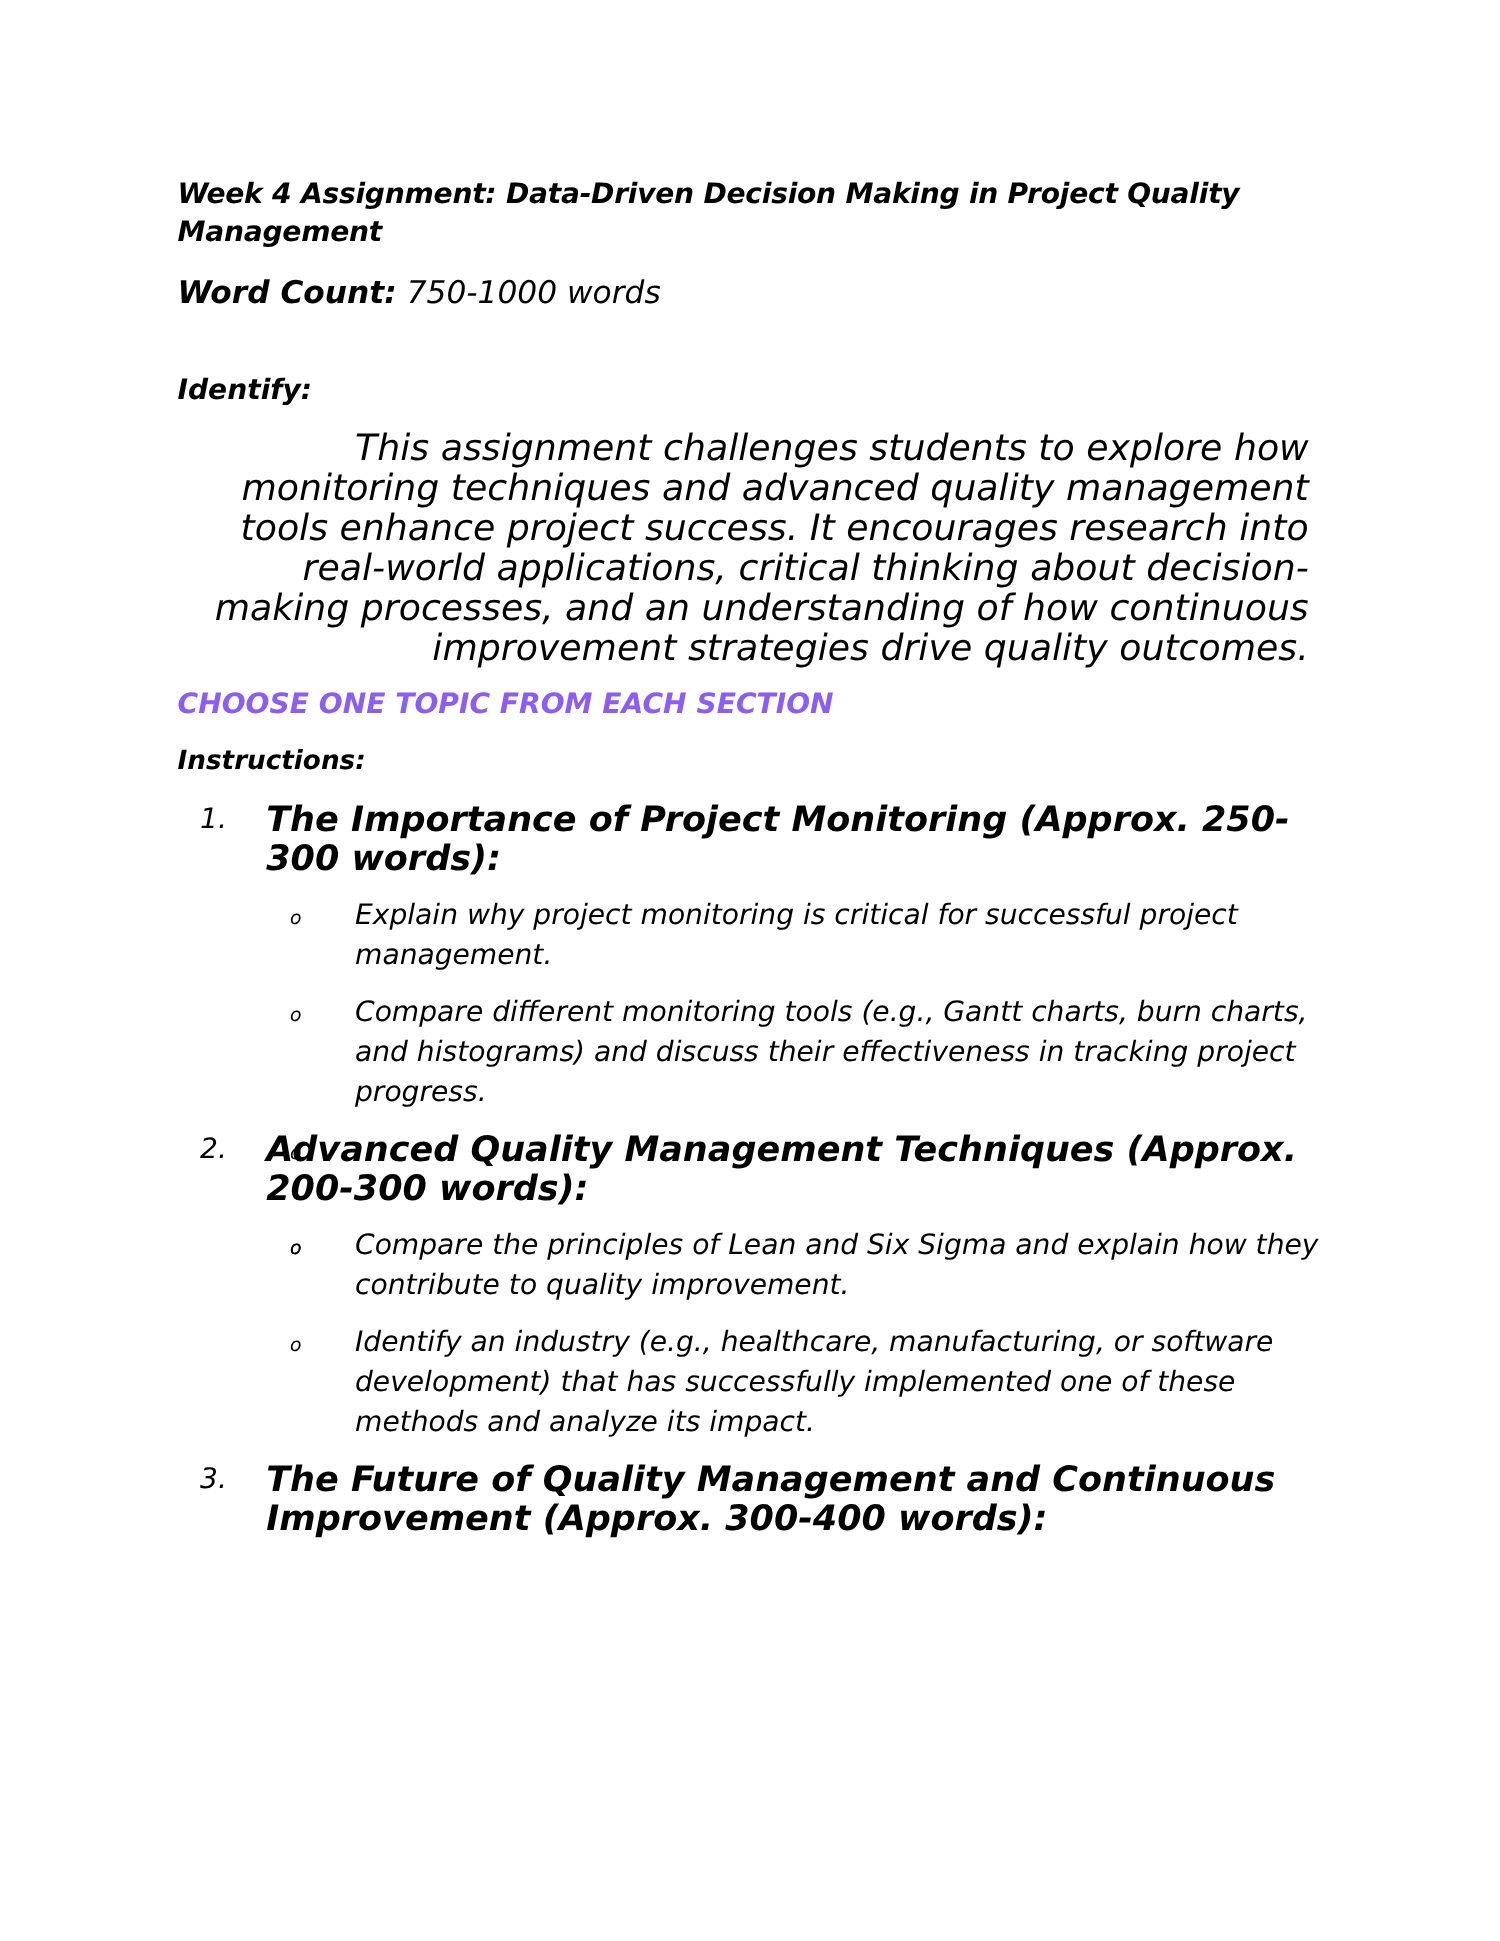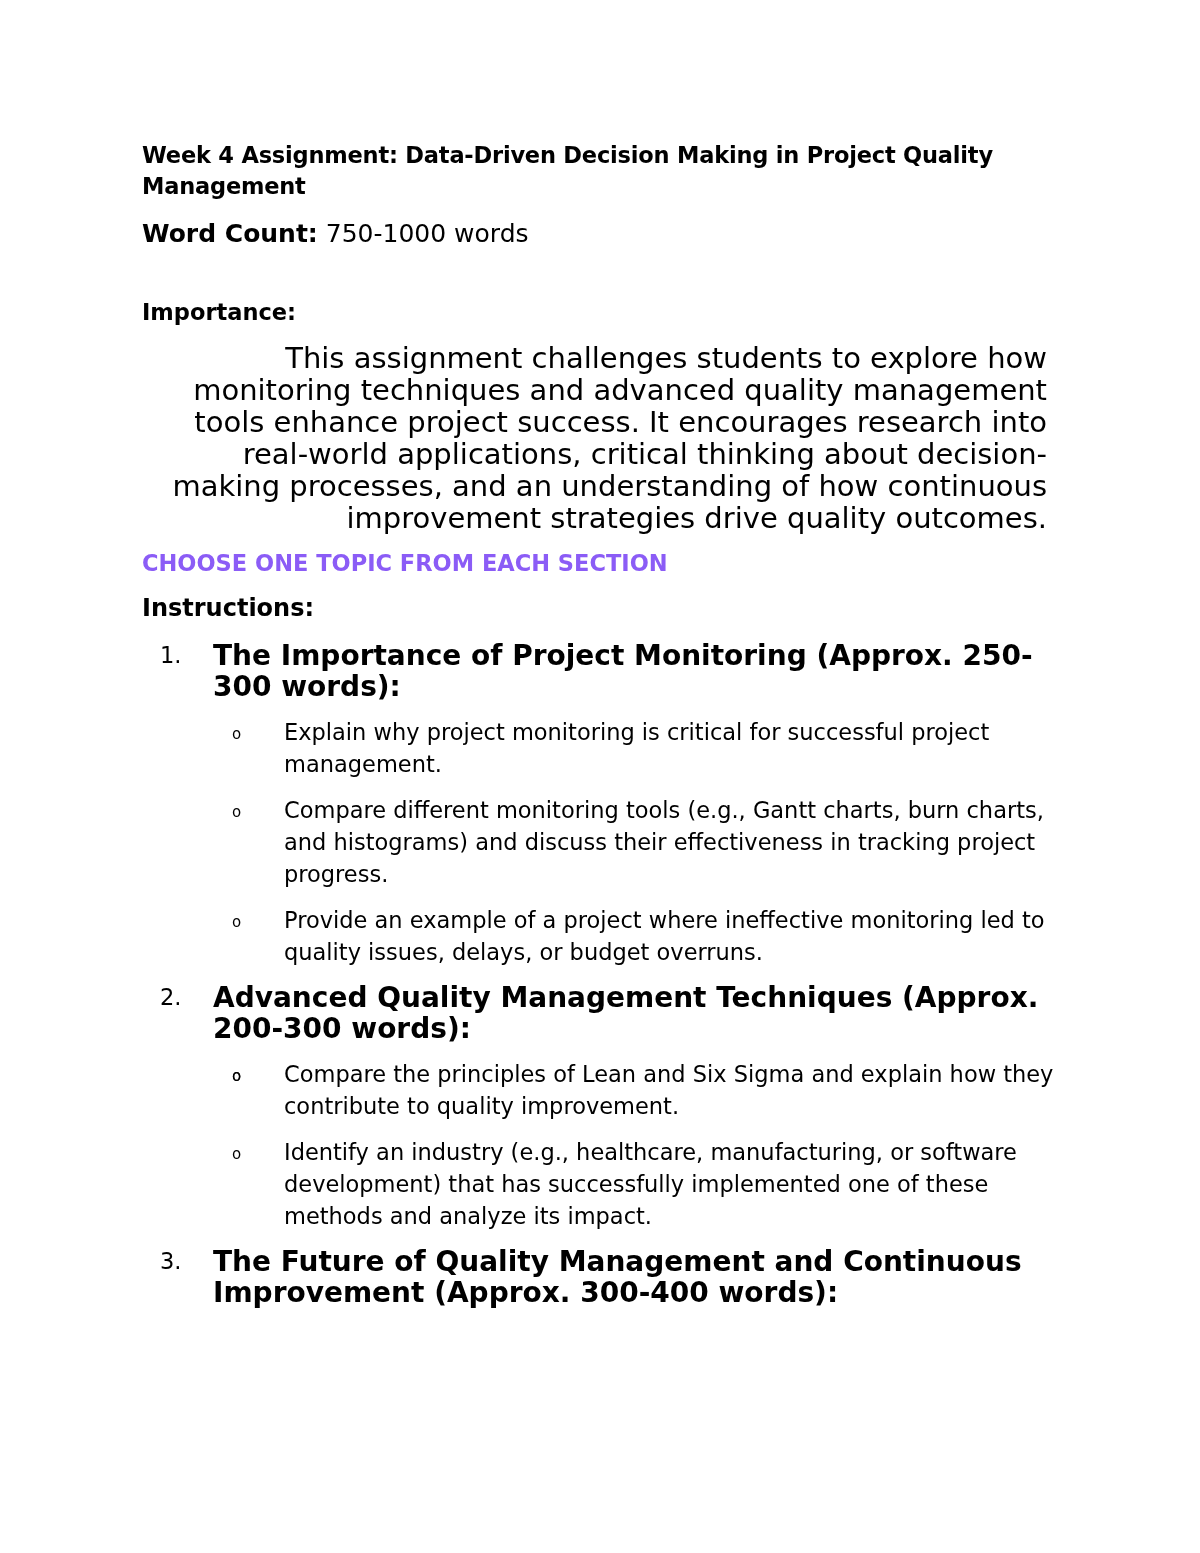--- a/index.html
+++ b/index.html
@@ -1,63 +1,63 @@
 <!DOCTYPE html>
 <html><head>
 <meta charset="utf-8">
 <style>
   html, body { margin: 0; padding: 0; background: #ffffff; }
   body {
     width: 1200px; height: 1553px; position: relative; overflow: hidden;
     font-family: "DejaVu Sans", sans-serif; color: #000000;
   }
-  .page { position: absolute; left: 142px; top: 140px; width: 920px; }
+  .page { position: absolute; left: 142px; top: 140px; width: 920px; font-style: italic; }
   .doc-title {
     font-weight: bold; font-size: 22.5px; line-height: 31px; margin: 0;
     letter-spacing: -0.2px;
   }
   .word-count { font-size: 25px; line-height: 31px; margin: 16px 0 0 0; }
   .word-count .lbl { font-weight: bold; }
   .heading { font-weight: bold; font-size: 22.5px; line-height: 31px; margin: 48px 0 0 0; }
   .para { font-size: 29px; line-height: 32px; margin: 14px 0 0 0; width: 905px; text-align: right; }
   .red-heading { font-weight: bold; font-size: 22.5px; line-height: 31px; color: #8b5cf6; margin: 14px 0 0 0; }
-  .instructions { font-weight: bold; font-size: 24px; line-height: 31px; margin: 14px 0 0 0; }
+  .instructions { font-weight: bold; font-size: 21px; line-height: 31px; margin: 14px 0 0 0; }
   ol.sections { list-style: none; margin: 16px 0 0 0; padding: 0; }
   .section { position: relative; padding-left: 71px; margin-top: 14px; }
   .section:first-child { margin-top: 0; }
   .sec-num { position: absolute; left: 18px; top: 0; font-size: 22.5px; line-height: 31px; }
   .sec-title { font-weight: bold; font-size: 28px; line-height: 31px; display: block; width: 850px; }
   ul.bullets { list-style: none; margin: 14px 0 0 0; padding: 0; }
   .bullet { position: relative; padding-left: 71px; font-size: 22.5px; line-height: 32px; margin-top: 14px; width: 780px; }
   .bullet:first-child { margin-top: 0; }
   .bullet-mark { position: absolute; left: 19px; top: 0; font-size: 15px; line-height: 36px; }
 </style>
 </head>
 <body>
 
 <div class="page">
   <h1 class="doc-title">Week 4 Assignment: Data-Driven Decision Making in Project Quality Management</h1>
 
   <p class="word-count"><span class="lbl">Word Count:</span><span> 750-1000 words</span></p>
 
-  <p class="heading">Importance:</p>
+  <p class="heading">Identify:</p>
   <p class="para">This assignment challenges students to explore how monitoring techniques and advanced quality management tools enhance project success. It encourages research into real-world applications, critical thinking about decision-making processes, and an understanding of how continuous improvement strategies drive quality outcomes.</p>
 
   <p class="red-heading">CHOOSE ONE TOPIC FROM EACH SECTION</p>
 
   <p class="instructions">Instructions:</p>
 
   <ol class="sections">
     <li class="section">
       <span class="sec-num">1.</span>
       <span class="sec-title">The Importance of Project Monitoring (Approx. 250-300 words):</span>
       <ul class="bullets">
         <li class="bullet"><span class="bullet-mark">o</span><span>Explain why project monitoring is critical for successful project management.</span></li>
         <li class="bullet"><span class="bullet-mark">o</span><span>Compare different monitoring tools (e.g., Gantt charts, burn charts, and histograms) and discuss their effectiveness in tracking project progress.</span></li>
-        <li class="bullet"><span class="bullet-mark">o</span><span>Provide an example of a project where ineffective monitoring led to quality issues, delays, or budget overruns.</span></li>
+        <li class="bullet"><span class="bullet-mark">o</span></li>
       </ul>
     </li>
     <li class="section">
       <span class="sec-num">2.</span>
       <span class="sec-title">Advanced Quality Management Techniques (Approx. 200-300 words):</span>
       <ul class="bullets">
         <li class="bullet"><span class="bullet-mark">o</span></li>
         <li class="bullet"><span class="bullet-mark">o</span><span>Compare the principles of Lean and Six Sigma and explain how they contribute to quality improvement.</span></li>
         <li class="bullet"><span class="bullet-mark">o</span><span>Identify an industry (e.g., healthcare, manufacturing, or software development) that has successfully implemented one of these methods and analyze its impact.</span></li>
       </ul>

